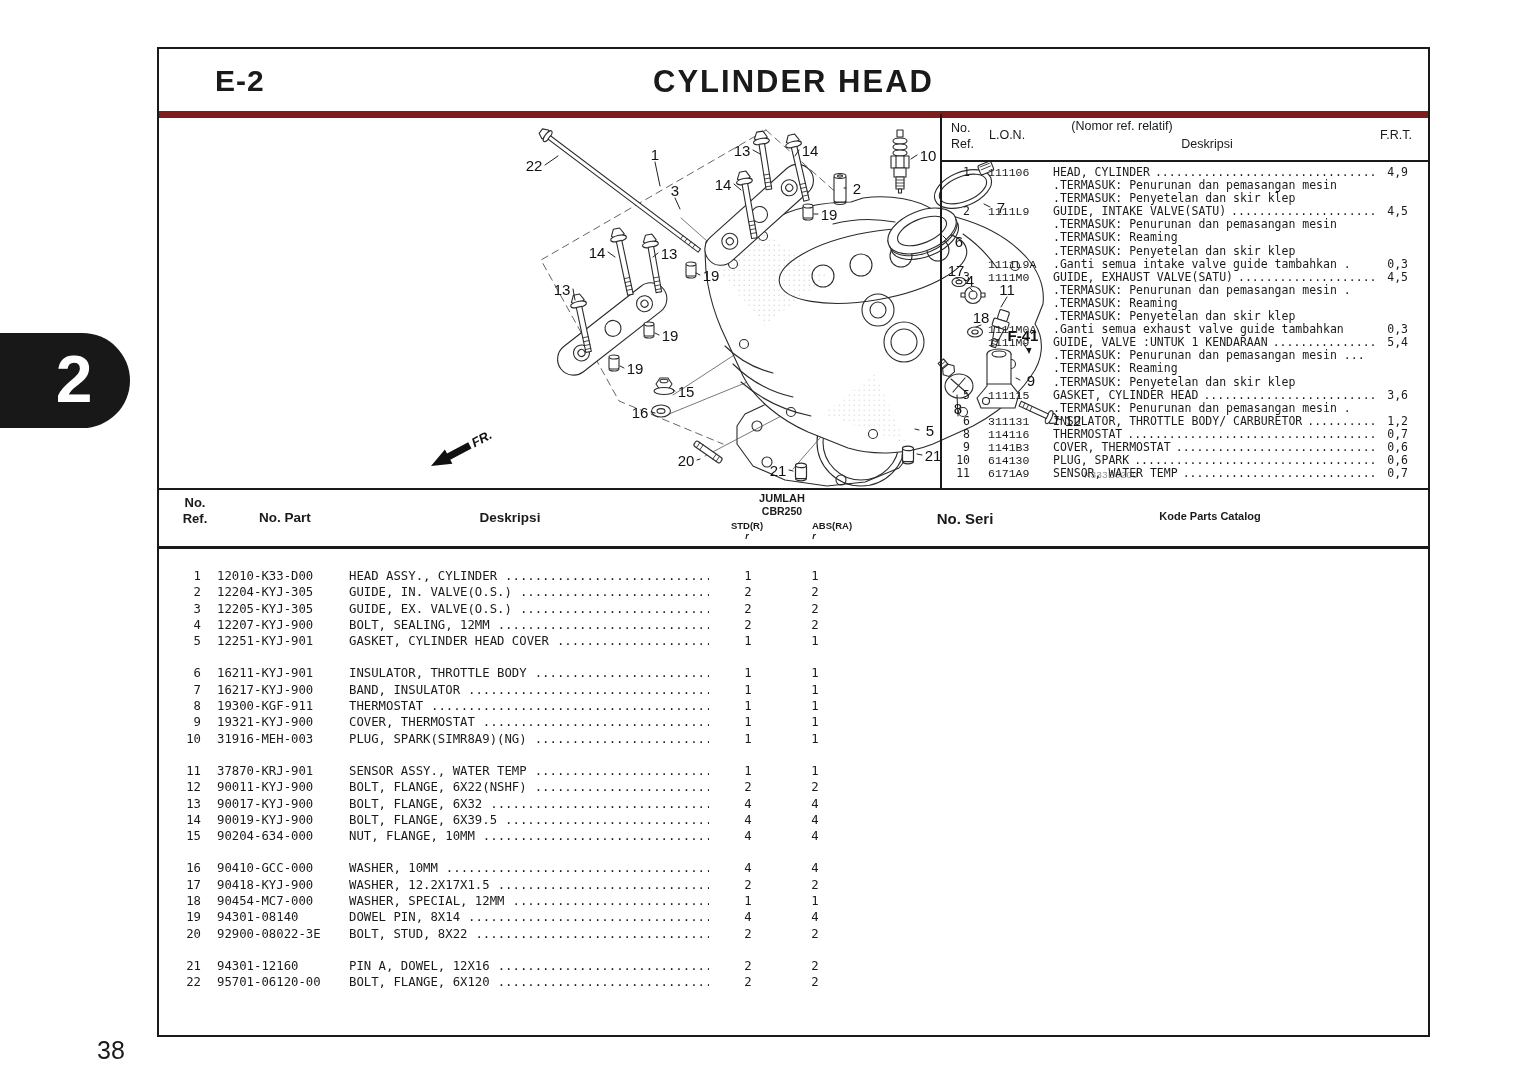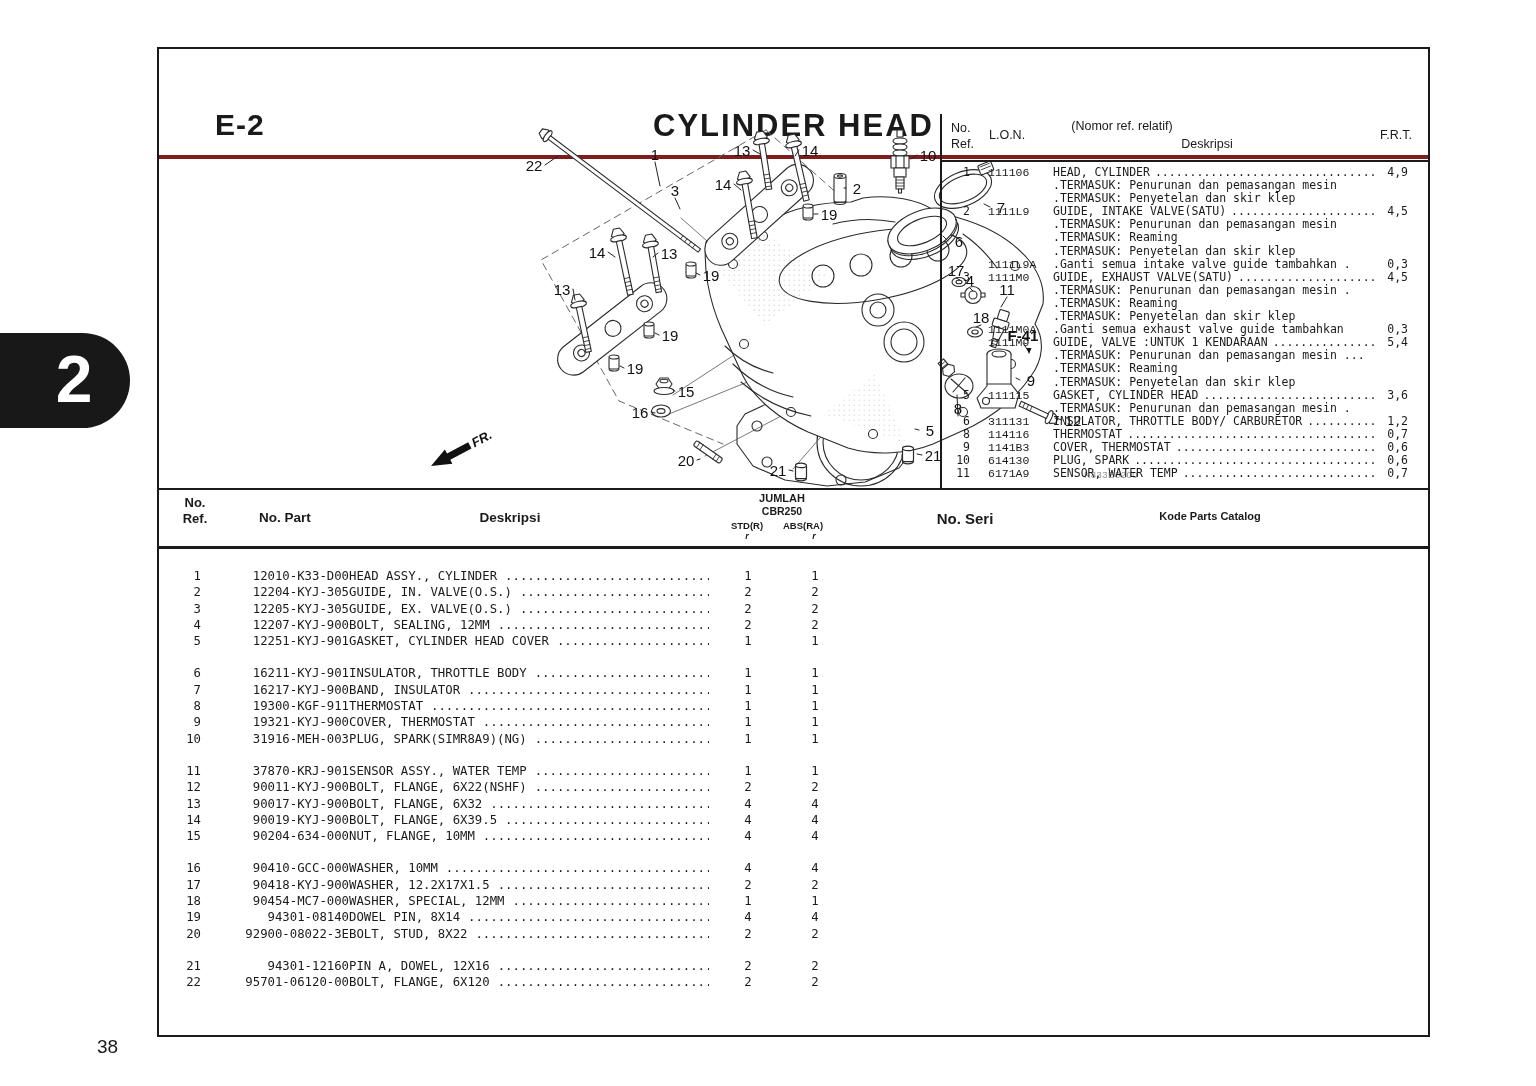--- a/index.html
+++ b/index.html
@@ -1,21 +1,21 @@
 <!DOCTYPE html>
 <html><head>
 <meta charset="utf-8">
 <style>
   html,body{margin:0;padding:0;background:#e8e8e8;}
   .page{position:relative;width:1536px;height:1086px;background:#fff;overflow:hidden;
         font-family:"Liberation Sans",sans-serif;color:#1a1a1a;}
   .frame{position:absolute;left:157px;top:47px;width:1269px;height:986px;
          border:2.5px solid #1a1a1a;background:#fff;}
   
-  .titlebar{position:absolute;left:0;top:0;width:100%;height:62px;border-bottom:4px solid #7f1d1d;margin-top:44px;}
+  .titlebar{position:absolute;left:0;top:0;width:100%;height:62px;border-bottom:7px solid #7f1d1d;}
   .sec-code{position:absolute;left:56px;top:15px;font-size:30px;font-weight:bold;letter-spacing:1px;}
   .sec-title{position:absolute;left:0;top:15px;width:100%;text-align:center;
              font-size:31px;font-weight:bold;letter-spacing:2px;}
   
   .middle{position:absolute;left:0;top:65px;width:100%;height:374px;}
   .vdiv{position:absolute;left:781px;top:65px;width:2px;height:374px;background:#1a1a1a;}
   .hdiv{position:absolute;left:0;top:439px;width:100%;height:2px;background:#1a1a1a;}
   svg text{font-family:"Liberation Sans",sans-serif;}
   
   .lon{position:absolute;left:783px;top:65px;width:486px;height:374px;font-family:"DejaVu Sans Mono",monospace;}
@@ -34,40 +34,40 @@
   .lc-desc .dots{flex:1;overflow:hidden;white-space:nowrap;margin:0 4px 0 5px;}
   .lc-frt{width:28px;text-align:right;flex:none;margin-right:20px;}
   
   .phead{position:absolute;left:0;top:441px;width:100%;height:56px;border-bottom:3px solid #1a1a1a;font-weight:bold;}
   .ph-ref{position:absolute;left:14px;top:5px;width:44px;text-align:center;font-size:13px;line-height:16px;}
   .ph-part{position:absolute;left:64px;top:20px;width:124px;text-align:center;font-size:13.5px;}
   .ph-desk{position:absolute;left:289px;top:20px;width:124px;text-align:center;font-size:13.5px;}
   .ph-jumlah{position:absolute;left:581px;top:2px;width:84px;text-align:center;font-size:11px;}
   .ph-model{position:absolute;left:581px;top:15px;width:84px;text-align:center;font-size:10.5px;}
   .ph-std{position:absolute;left:557px;top:30px;width:62px;text-align:center;font-size:9.5px;}
-  .ph-abs{position:absolute;left:624px;top:30px;width:62px;font-size:9.5px;}
+  .ph-abs{position:absolute;left:642px;top:30px;width:62px;text-align:center;font-size:9.5px;}
   .ph-note1{position:absolute;left:557px;top:41px;width:62px;text-align:center;font-size:9px;font-style:italic;}
   .ph-note2{position:absolute;left:624px;top:41px;width:62px;text-align:center;font-size:9px;font-style:italic;}
   .ph-seri{position:absolute;left:726px;top:20px;width:160px;text-align:center;font-size:15px;}
   .ph-kode{position:absolute;left:951px;top:20px;width:200px;text-align:center;font-size:11px;}
   .prows{position:absolute;left:0;top:500px;width:100%;padding-top:19px;
          font-family:"DejaVu Sans Mono",monospace;font-size:12.3px;}
   .pr{display:flex;line-height:16.3px;white-space:nowrap;padding-left:12px;}
   .pr.gap{margin-top:16px;}
   .pc-ref{width:30px;text-align:right;flex:none;}
-  .pc-part{width:132px;margin-left:16px;flex:none;text-align:right;}
+  .pc-part{width:132px;margin-left:16px;flex:none;}
   .pc-desc{width:360px;flex:none;display:flex;overflow:hidden;}
   .pc-desc .dots{flex:1;overflow:hidden;white-space:nowrap;margin-left:8px;}
   .pc-std{width:50px;margin-left:14px;text-align:center;flex:none;}
   .pc-abs{width:50px;margin-left:17px;text-align:center;flex:none;}
   
   .tab2{position:absolute;left:0;top:333px;width:130px;height:95px;background:#181818;
         border-radius:0 48px 48px 0;color:#fff;font-size:66px;font-weight:bold;
         text-align:center;line-height:92px;padding-left:18px;box-sizing:border-box;}
-  .pageno{position:absolute;left:97px;top:1036px;font-size:19px;}
+  .pageno{position:absolute;left:97px;top:1036px;font-size:25px;}
   .datestamp{position:absolute;left:157px;top:1041px;width:1269px;text-align:center;
              font-size:15px;font-weight:bold;}
 </style>
 </head>
 <body>
 
 <div class="page">
   <div class="tab2">2</div>
   <div class="pageno">38</div>
 

